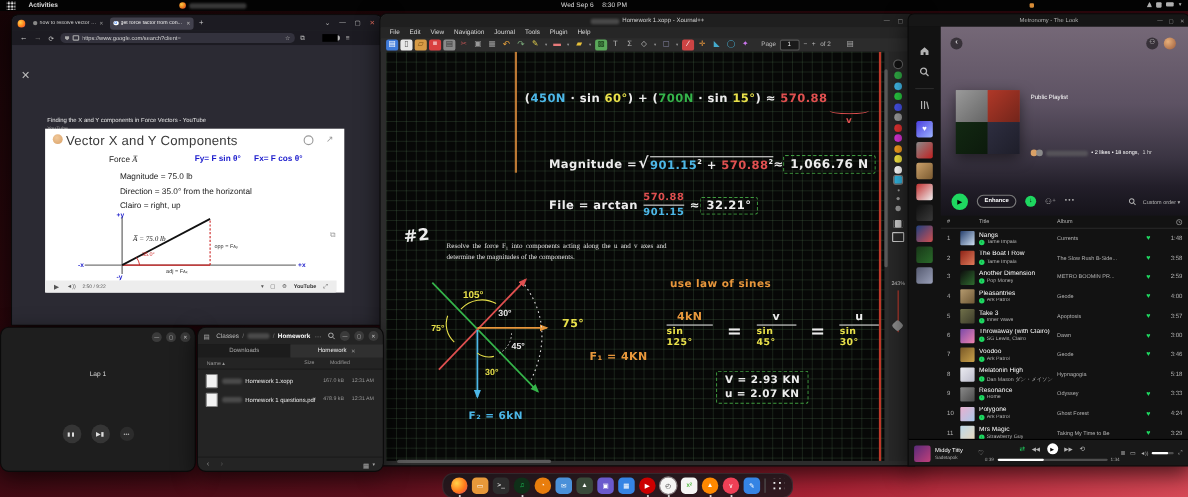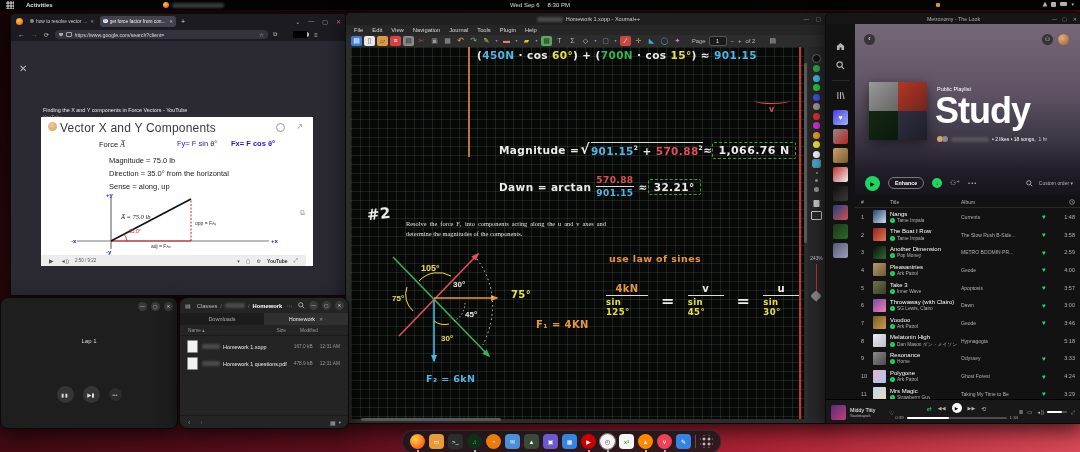--- a/index.html
+++ b/index.html
@@ -117,25 +117,25 @@
 
     <div style="position:absolute;left:30px;top:76px;width:272px;height:149px;background:#fff;border-radius:0">
       <span style="position:absolute;left:7px;top:5px;width:9px;height:9px;border-radius:50%;background:radial-gradient(circle at 40% 35%,#f0c89a,#d9a066)"></span>
       <div style="position:absolute;left:19px;top:4px;font-size:12px;color:#3a3a3a;letter-spacing:.2px">Vector X and Y Components</div>
       <span style="position:absolute;right:28px;top:6px;width:7px;height:7px;border:1px solid #999;border-radius:50%"></span>
       <span style="position:absolute;right:10px;top:5px;color:#999;font-size:8px">↗</span>
       <span style="position:absolute;left:58px;top:23px;font-size:7.5px;color:#222">
         <span>Force</span>
         <i style="font-family:'Liberation Serif',serif">A̅</i>
       </span>
-      <span style="position:absolute;left:136px;top:22px;font-size:7.5px;font-weight:normal;color:#1a1acc">Fy= F sin θ°</span>
+      <span style="position:absolute;left:136px;top:22px;font-size:7.5px;font-weight:bold;color:#1a1acc">Fy= F sin θ°</span>
       <span style="position:absolute;left:190px;top:22px;font-size:7.5px;font-weight:bold;color:#1a1acc">Fx= F cos θ°</span>
       <span style="position:absolute;left:68px;top:39px;font-size:7.5px;color:#222">Magnitude = 75.0 lb</span>
       <span style="position:absolute;left:68px;top:52px;font-size:7.5px;color:#222">Direction = 35.0° from the horizontal</span>
-      <span style="position:absolute;left:68px;top:65px;font-size:7.5px;color:#222">Sense = along, up</span>
+      <span style="position:absolute;left:68px;top:65px;font-size:7.5px;color:#222">Clairo = right, up</span>
 
       <svg style="position:absolute;left:28px;top:74px" width="215" height="64" viewBox="0 0 215 64">
         <line x1="42" y1="6" x2="42" y2="58" stroke="#555" stroke-width="1"></line>
         <line x1="8" y1="50" x2="200" y2="50" stroke="#777" stroke-width="1"></line>
         <line x1="42" y1="50" x2="122" y2="50" stroke="#cc2222" stroke-width="1.2"></line>
         <line x1="122" y1="50" x2="122" y2="8" stroke="#cc2222" stroke-width="1" stroke-dasharray="2,1.5"></line>
         <line x1="42" y1="50" x2="122" y2="8" stroke="#111" stroke-width="1.6"></line>
         <path d="M 58,50 A 16 16 0 0 0 55,43" fill="none" stroke="#cc2222" stroke-width="0.8"></path>
         <text x="37" y="6" font-size="6" fill="#1a1acc" font-weight="bold">+y</text>
         <text x="202" y="52" font-size="6" fill="#1a1acc" font-weight="bold">+x</text>
@@ -218,39 +218,39 @@
     <span style="color:#bbb;font-size:6px;margin-left:4px">+</span>
     <span style="color:#bbb;font-size:5.8px;margin-left:4px">of 2</span>
     <span class="tool" style="color:#aaa;margin-left:12px">▤</span>
   </div>
 
   <div class="grid r" style="left:5px;top:34px;width:453px;height:372px;overflow:hidden">
 
     <div class="r" style="left:117px;top:0;width:1.5px;height:110px;background:#d98a3a;opacity:.85"></div>
     <div class="r" style="left:448px;top:0;width:2px;height:372px;background:#c0392b"></div>
 
-    <div class="hand r" style="left:126px;top:2px;font-size:10.5px">
-      <span class="cw">(</span><span class="cc">450N</span><span class="cw"> · cos </span><span class="cy">60°</span><span class="cw">) + (</span><span class="cg">700N</span><span class="cw"> · cos </span><span class="cy">15°</span><span class="cw">) ≈ </span><span class="cc">901.15</span>
-    </div>
-
+
+    <div class="hand r" style="left:126px;top:37px;font-size:10.5px">
+      <span class="cw">(</span><span class="cc">450N</span><span class="cw"> · sin </span><span class="cy">60°</span><span class="cw">) + (</span><span class="cg">700N</span><span class="cw"> · sin </span><span class="cy">15°</span><span class="cw">) ≈ </span><span class="cr">570.88</span>
+    </div>
     <div class="r" style="left:403px;top:50px;width:36px;height:6px;border-bottom:1.5px solid #e05050;border-radius:0 0 50% 50%"></div>
     <span class="hand cr r" style="left:418px;top:58px;font-size:8px">v</span>
 
     <div class="hand r" style="left:148px;top:94px;font-size:10.5px;display:flex;align-items:baseline">
       <span class="cw">Magnitude =</span>
       <span class="cw" style="font-size:14px;margin:0 1px">√</span>
       <span style="border-top:1px solid #ddd;padding-top:1px">
         <span class="cc">901.15</span><sup class="cw" style="font-size:6px">2</sup><span class="cw"> + </span><span class="cr">570.88</span><sup class="cw" style="font-size:6px">2</sup>
       </span>
       <span class="cw"> ≈ </span>
       <span class="dashbox cw" style="font-size:11px">1,066.76 N</span>
     </div>
 
     <div class="hand r" style="left:148px;top:128px;font-size:10.5px;display:flex;align-items:center">
-      <span class="cw">Dawn = arctan</span>
+      <span class="cw">File = arctan</span>
       <span class="frac">
         <span class="cr" style="font-size:9px">570.88</span>
         <span class="bar"></span>
         <span class="cc" style="font-size:9px">901.15</span>
       </span>
       <span class="cw"> ≈ </span>
       <span class="dashbox cw">32.21°</span>
     </div>
 
     <span class="hand cw r" style="left:16px;top:158px;font-size:15px;transform:rotate(-6deg)">#2</span>
@@ -304,20 +304,24 @@
           <span class="cy" style="font-size:8.5px">sin 45°</span>
         </span>
       <span class="cw">=</span>
       <span class="frac">
           <span class="cw" style="font-size:10px">u</span>
           <span class="bar"></span>
           <span class="cy" style="font-size:8.5px">sin 30°</span>
         </span>
     </div>
 
+    <div class="dashbox hand r" style="left:300px;top:290px;padding:2px 7px">
+      <div class="cw" style="font-size:9.5px">V = 2.93 KN</div>
+      <div class="cw" style="font-size:9.5px;margin-top:2px">u = 2.07 KN</div>
+    </div>
   </div>
 
   <div class="r" style="left:458px;top:50px;width:3px;height:180px;background:#5a5a5a;border-radius:2px"></div>
   <div class="r" style="left:15px;top:405px;width:140px;height:3px;background:#5a5a5a;border-radius:2px"></div>
 
   <div class="r" style="left:462px;top:34px;width:17px;height:372px;background:#282828" id="xo-strip">
     <div id="xo-palette" style="padding-top: 4px;">
         <div class="palette-dot" style="background: rgb(17, 17, 17); border: 0.5px solid rgb(102, 102, 102);"></div>
         <div class="palette-dot" style="background: rgb(47, 170, 68);"></div>
         <div class="palette-dot" style="background: rgb(63, 184, 232);"></div>
@@ -454,21 +458,20 @@
       <div style="position:absolute;right:28px;top:10px;width:11px;height:11px;border-radius:50%;background:rgba(0,0,0,.5);color:#ddd;font-size:6px;text-align:center;line-height:11px">⚇</div>
       <div style="position:absolute;right:12px;top:10px;width:11px;height:11px;border-radius:50%;background:radial-gradient(circle at 35% 35%,#e8b07a,#9a5a3a)"></div>
 
       <div style="position:absolute;left:14px;top:58px;width:58px;height:58px;box-shadow:0 4px 12px rgba(0,0,0,.5);display:grid;grid-template-columns:29px 29px;grid-template-rows:29px 29px" id="collage">
           <div style="background: linear-gradient(135deg, rgb(154, 154, 154), rgba(0, 0, 0, 0.35)), rgb(154, 154, 154);"></div>
           <div style="background: linear-gradient(135deg, rgb(176, 56, 40), rgba(0, 0, 0, 0.35)), rgb(176, 56, 40);"></div>
           <div style="background: linear-gradient(135deg, rgb(18, 40, 18), rgba(0, 0, 0, 0.35)), rgb(18, 40, 18);"></div>
           <div style="background: linear-gradient(135deg, rgb(46, 46, 64), rgba(0, 0, 0, 0.35)), rgb(46, 46, 64);"></div>
         </div>
       <div style="position:absolute;left:82px;top:62px;color:#fff;font-size:5.5px">Public Playlist</div>
-      <div style="position:absolute;left:80px;top:66px;color:#fff;font-size:36px;font-weight:bold;letter-spacing:-1px">Study</div>
       <div class="r" style="left:82px;top:112px;display:flex;align-items:center;gap:3px">
         <span style="width:6px;height:6px;border-radius:50%;background:#d9a066"></span>
         <span style="width:6px;height:6px;border-radius:50%;background:#8a8a8a;margin-left:-4px"></span>
         <span class="blur" style="width:38px"></span>
         <span style="color:#fff;font-size:5px">• 2 likes • 18 songs,</span>
         <span style="color:#d0d0d0;font-size:5px">1 hr</span>
       </div>
     </div>
 
     <div class="r" style="left:0;top:146px;width:226px;height:26px;background:linear-gradient(180deg,#221e29 0%,#15131a 100%);display:flex;align-items:center">

